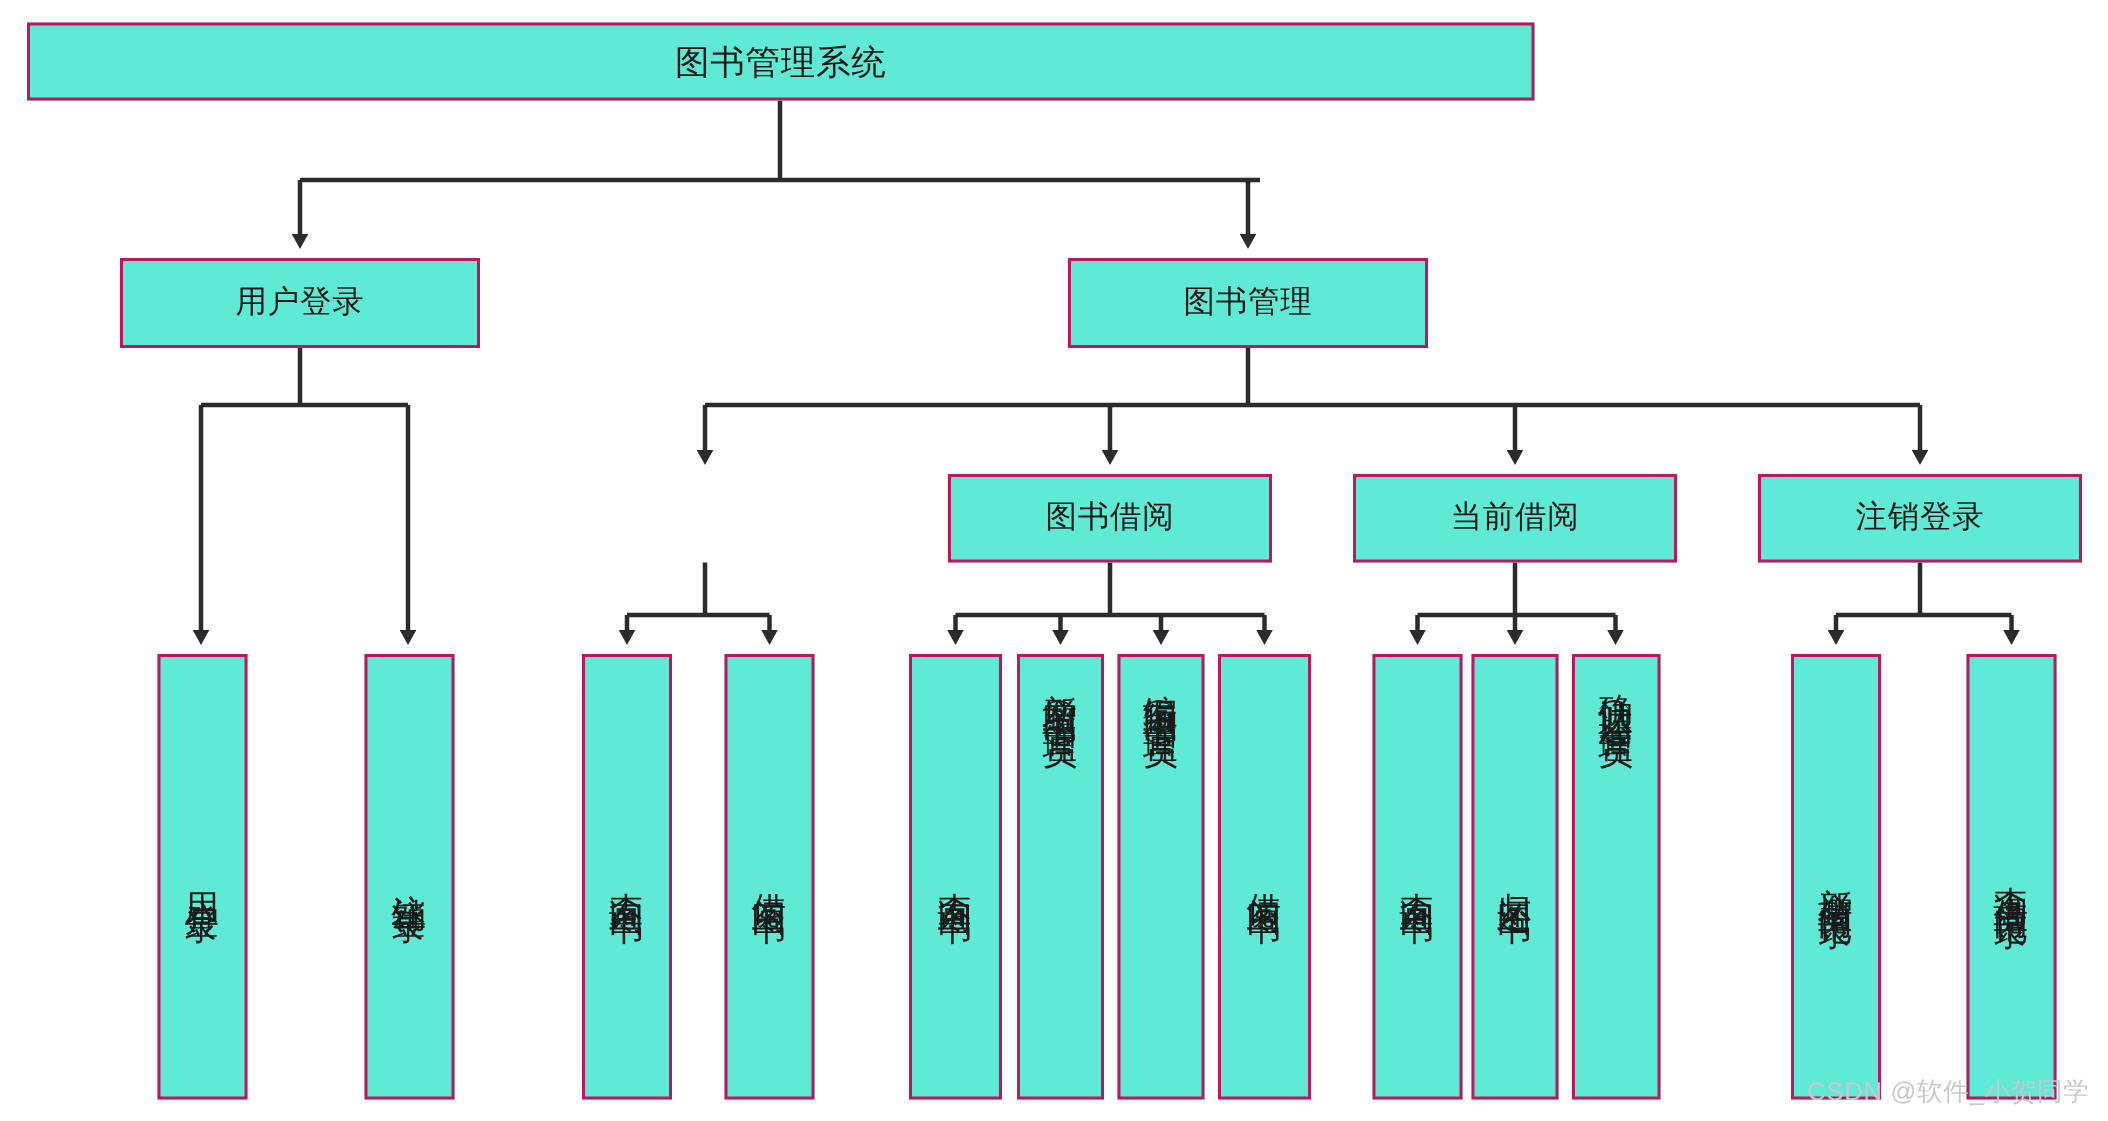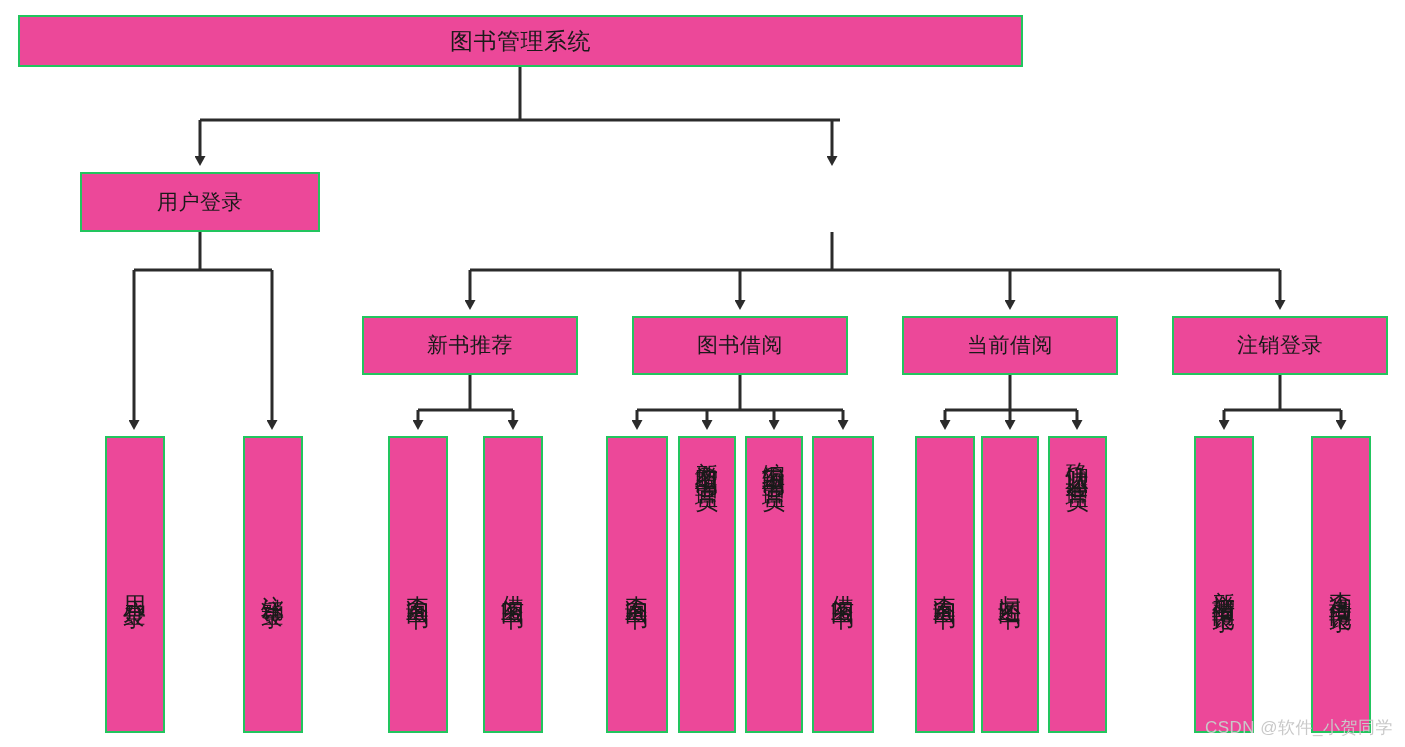--- a/index.html
+++ b/index.html
@@ -10,22 +10,22 @@
     font-family:"Liberation Sans","DejaVu Sans",sans-serif;
     overflow:hidden;
     position:relative;
   }
   #canvas{position:absolute;left:0;top:0;width:1405px;height:747px;}
   svg.links{position:absolute;left:0;top:0;width:1405px;height:747px;pointer-events:none;}
 
   .node{
     position:absolute;
     box-sizing:border-box;
-    background:#ec4899;
-    border:2px solid #22c55e;
+    background:#5eead4;
+    border:2px solid #be185d;
     display:flex;
     align-items:center;
     justify-content:center;
     z-index:2;
   }
   .node .label{
     color:#1a1a1a;
     text-align:center;
     line-height:1.15;
     letter-spacing:0.5px;
@@ -154,24 +154,24 @@
     </g>
   </svg>
 
   <div class="node" id="n-root">
     <span class="label">图书管理系统</span>
   </div>
 
   <div class="node lvl1" id="n-login">
     <span class="label">用户登录</span>
   </div>
-
-  <div class="node lvl2" id="n-newbook">
-    <span class="label">新书推荐</span>
-  </div>
+  <div class="node lvl1" id="n-book">
+    <span class="label">图书管理</span>
+  </div>
+
   <div class="node lvl2" id="n-borrow">
     <span class="label">图书借阅</span>
   </div>
   <div class="node lvl2" id="n-current">
     <span class="label">当前借阅</span>
   </div>
   <div class="node lvl2" id="n-record">
     <span class="label">注销登录</span>
   </div>
 

